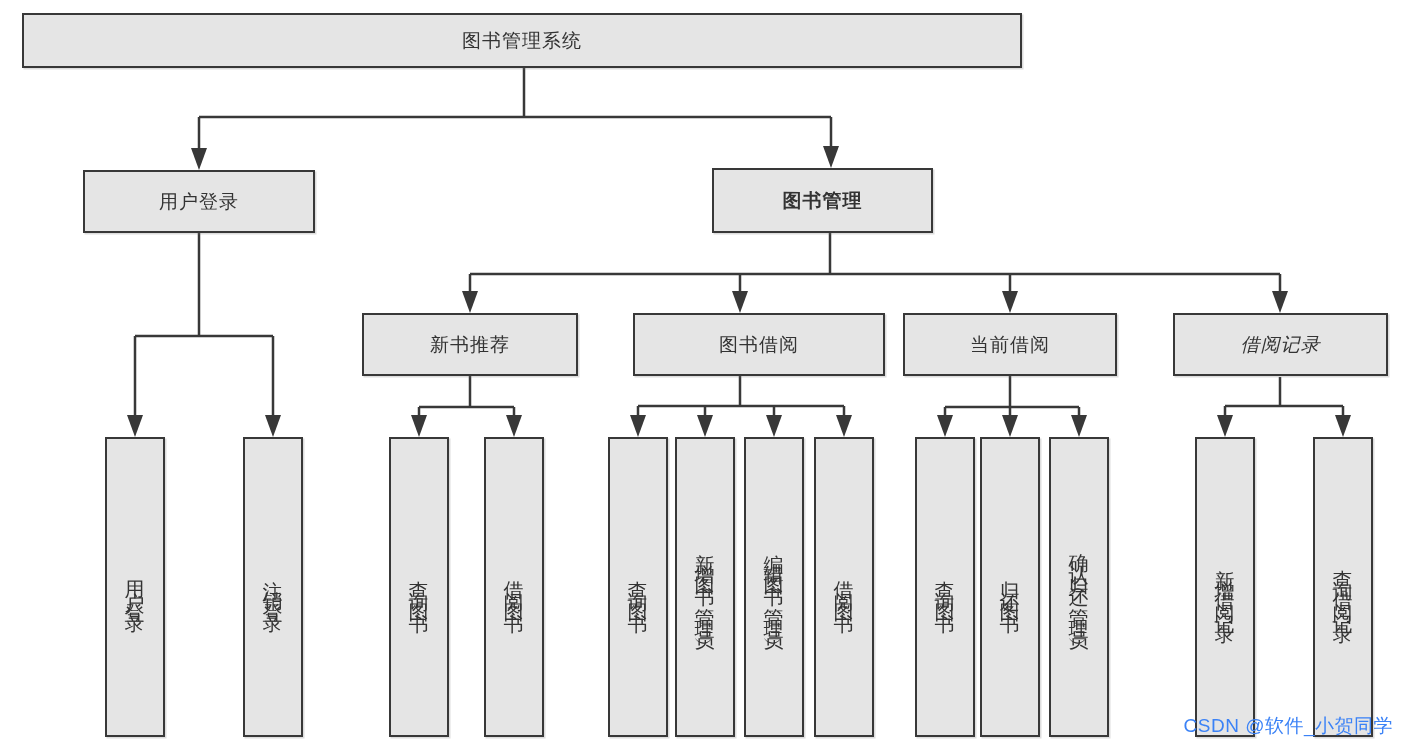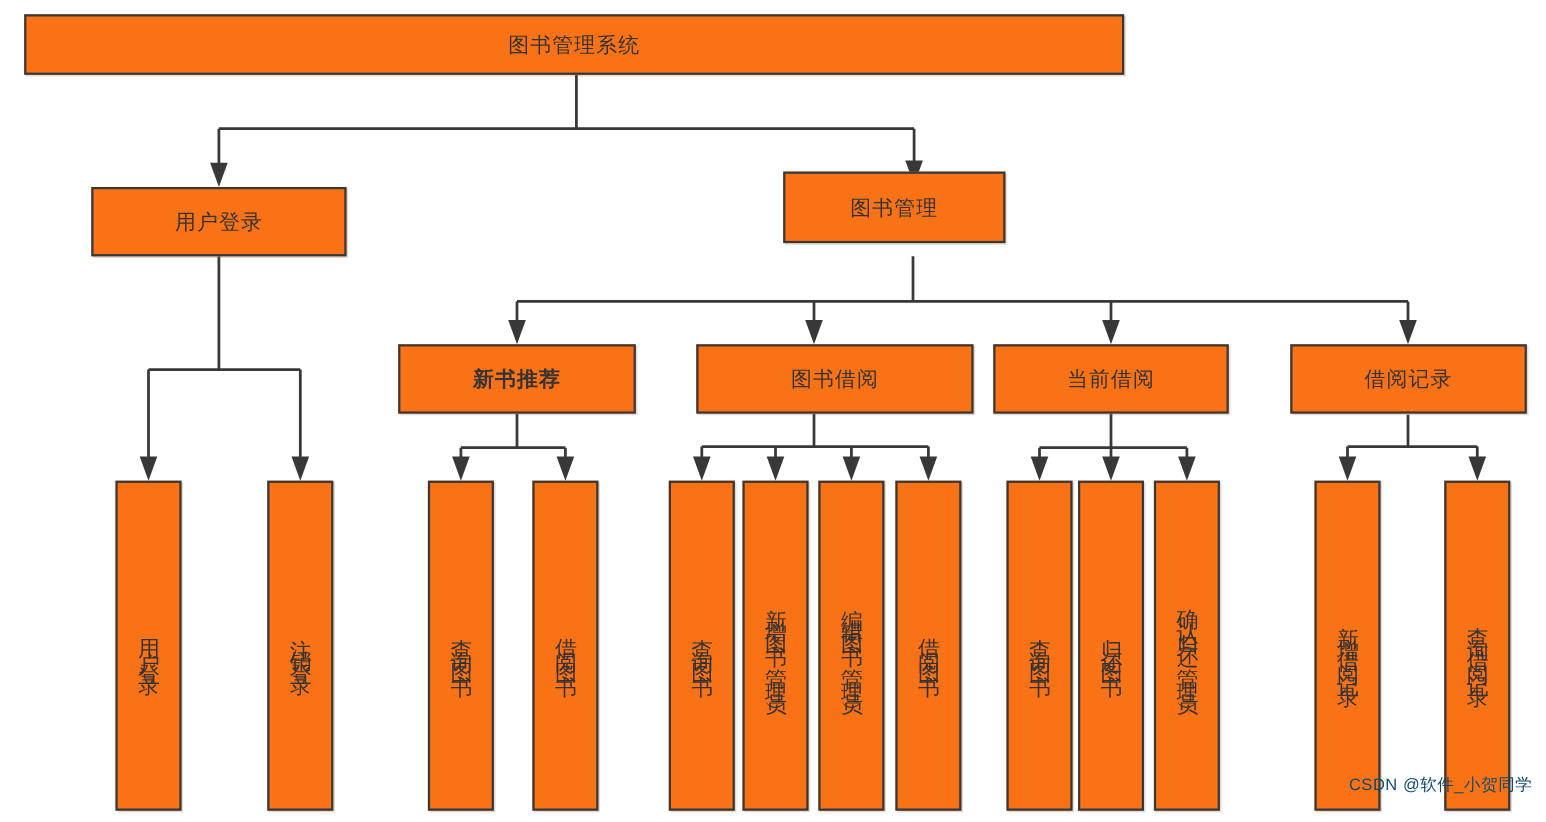--- a/index.html
+++ b/index.html
@@ -19,21 +19,21 @@
     position: absolute;
     left: 0;
     top: 0;
     width: 1405px;
     height: 747px;
     pointer-events: none;
   }
   .box {
     position: absolute;
     box-sizing: border-box;
-    background: #f97316;
+    background: #e5e5e5;
     border: 2.5px solid #383838;
     color: #333333;
     display: flex;
     align-items: center;
     justify-content: center;
     font-size: 19px;
     letter-spacing: 1px;
     box-shadow: 1.5px 1.5px 0 rgba(120,120,120,0.25);
   }
   .hnode { height: 63px; }
@@ -46,23 +46,23 @@
     writing-mode: vertical-rl;
     text-orientation: mixed;
     line-height: 1;
     font-size: 20px;
     letter-spacing: 11px;
     white-space: nowrap;
   }
   .watermark {
     position: absolute;
     right: 12px;
-    bottom: 24px;
-    font-size: 15px;
-    color: #0c4a6e;
+    bottom: 8px;
+    font-size: 19px;
+    color: #3b82f6;
     letter-spacing: 0.5px;
     pointer-events: none;
   }
 </style>
 </head>
 <body>
 
 <div class="canvas">
 
   <svg class="connectors" viewBox="0 0 1405 747" aria-hidden="true">
@@ -98,34 +98,34 @@
     </g>
   </svg>
 
   <div class="box" style="left:22px; top:13px; width:1000px; height:55px;">
     <span>图书管理系统</span>
   </div>
 
   <div class="box hnode" style="left:83px; top:170px; width:232px;">
     <span>用户登录</span>
   </div>
-  <div class="box hnode" style="left:712px; top:156px; width:202px; height:65px;">
+  <div class="box hnode" style="left:712px; top:168px; width:221px; height:65px;font-weight:bold;">
     <span>图书管理</span>
   </div>
 
-  <div class="box hnode" style="left:362px; top:313px; width:216px;font-weight:bold;">
+  <div class="box hnode" style="left:362px; top:313px; width:216px;">
     <span>新书推荐</span>
   </div>
   <div class="box hnode" style="left:633px; top:313px; width:252px;">
     <span>图书借阅</span>
   </div>
   <div class="box hnode" style="left:903px; top:313px; width:214px;justify-content:center;">
     <span>当前借阅</span>
   </div>
-  <div class="box hnode" style="left:1173px; top:313px; width:215px;">
+  <div class="box hnode" style="left:1173px; top:313px; width:215px;font-style:italic;">
     <span>借阅记录</span>
   </div>
 
   <div class="box leaf" style="left:105px;">
     <span class="vtext">用户登录</span>
   </div>
   <div class="box leaf" style="left:243px;">
     <span class="vtext">注销登录</span>
   </div>
 

